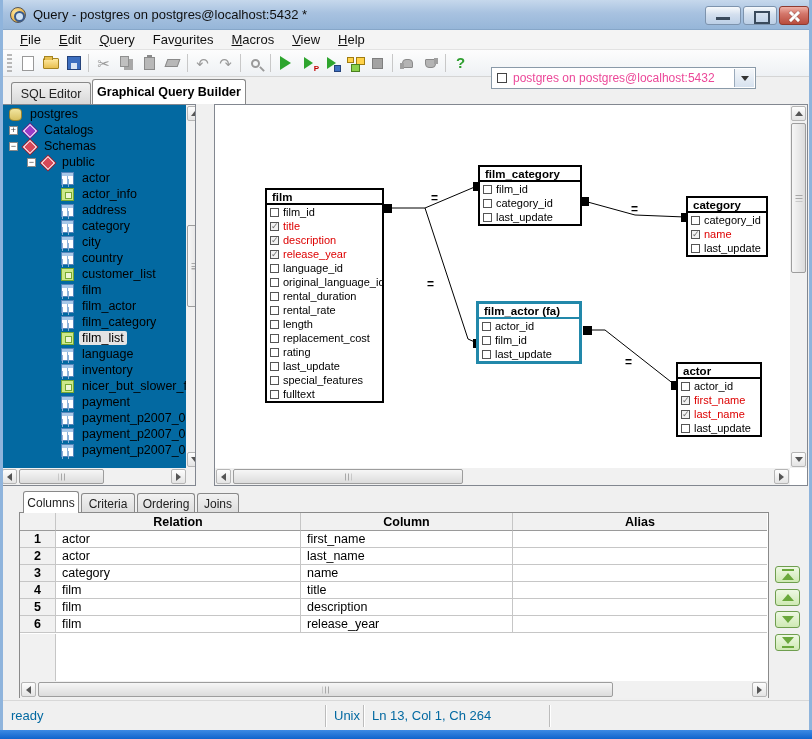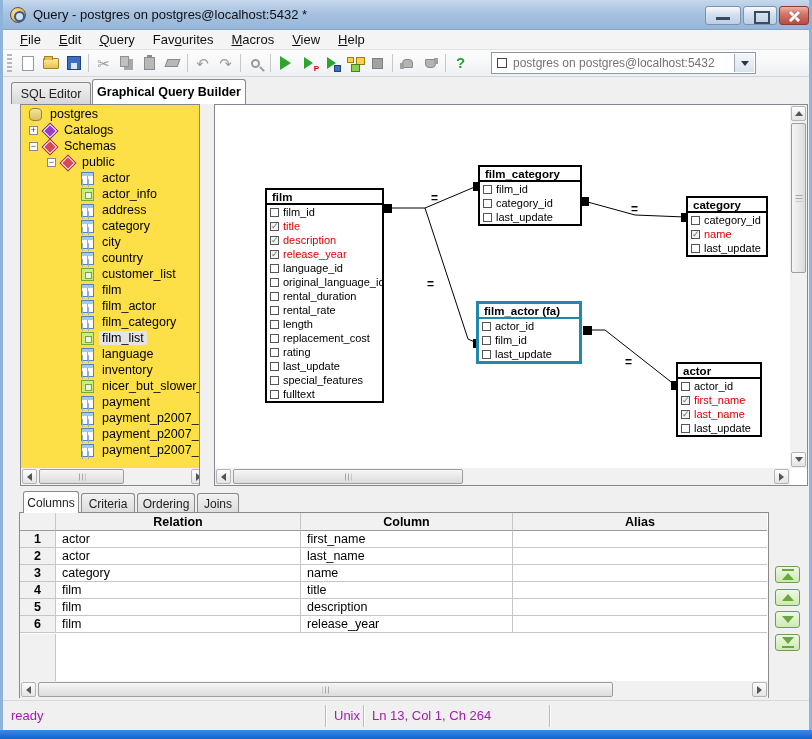--- a/index.html
+++ b/index.html
@@ -67,37 +67,37 @@
   .mini-floppy { position:absolute; right:2px; bottom:2px; width:7px; height:7px; background:#3d6fc0; border:1px solid #24427a; }
   .ico-explain { width:7px; height:6px; background:#ffd24a; border:1px solid #a07c10; position:relative; margin:-6px 0 0 -8px; }
   .ico-explain::before { content:""; position:absolute; left:8px; top:-1px; width:7px; height:6px; background:#ffd24a; border:1px solid #a07c10; }
   .ico-explain::after { content:""; position:absolute; left:3px; top:6px; width:7px; height:6px; background:#8ad04a; border:1px solid #4a8020; }
   .ico-stop { width:11px; height:11px; background:#a2a2a2; border:1px solid #7e7e7e; }
   .ico-thumb { width:11px; height:9px; background:#b4b4b4; border:1px solid #8a8a8a; border-radius:4px 4px 1px 1px; position:relative; }
   .ico-thumb::after { content:""; position:absolute; left:-3px; top:3px; width:4px; height:6px; background:#a0a0a0; }
   .ico-thumb.down { transform:rotate(180deg); }
   .ico-help::after { content:"?"; font-size:15px; font-weight:bold; color:#2e9e2e; }
 
-  #combo { position:absolute; left:488px; top:2px; width:265px; height:22px; background:#fff;
-           border:1px solid #8a9aa8; display:flex; align-items:center; font-size:12px; color:#737373; }
+  #combo { position:absolute; left:488px; top:17px; width:265px; height:22px; background:#fff;
+           border:1px solid #8a9aa8; display:flex; align-items:center; font-size:12px; color:#ec4899; }
   .combo-check { width:10px; height:10px; border:1px solid #444; margin:0 6px 0 5px; background:#fff; flex:0 0 auto; }
   #combo-arrow-btn { position:absolute; right:1px; top:1px; width:20px; height:18px;
            background:linear-gradient(#f4f7fa,#d7e2ef); border-left:1px solid #9aaabb;
            display:flex; align-items:center; justify-content:center; }
   .arr-down { width:0; height:0; border-top:5px solid #333; border-left:4px solid transparent; border-right:4px solid transparent; }
 
   
   #tabbar { position:absolute; left:3px; top:78px; width:806px; height:26px; }
   .ttab { position:absolute; bottom:0; height:22px; border:1px solid #898989; border-bottom:none;
           border-radius:3px 3px 0 0; font-size:12.5px; display:flex; align-items:center; justify-content:center; }
   #tab-sql { left:8px; width:80px; background:linear-gradient(#f2f2f2,#d8d8d8); color:#222; }
   #tab-gqb { left:89px; width:154px; height:25px; background:#fff; font-weight:bold; z-index:2; }
 
   
-  #tree-panel { position:absolute; left:20px; top:104px; width:180px; height:382px; background:#fde047;
+  #tree-panel { position:absolute; left:0; top:104px; width:196px; height:382px; background:#0369a1;
                 border:1px solid #828790; overflow:hidden; }
   #canvas-panel { position:absolute; left:214px; top:104px; width:594px; height:382px; background:#fff;
                 border:1px solid #828790; overflow:hidden; }
 
   
   #tree-items { position:absolute; left:0; top:1px; width:185px; overflow:hidden; height:362px; }
   .ti { height:16px; display:flex; align-items:center; font-size:12.5px; color:#000; white-space:nowrap; }
   .ti .lbl { padding:0 3px; }
   .ti.sel .lbl { background:#e4e4e4; border-radius:2px; }
   .tgl { width:9px; height:9px; border:1px solid #8a8a8a; background:#fff; font-size:9px; line-height:7px;
@@ -168,21 +168,21 @@
   #numcol-tail { position:absolute; left:0; top:121px; width:36px; height:47px; background:#f1f1f1; border-right:1px solid #c6c6c6; }
 
   .mvbtn { position:absolute; left:775px; width:25px; height:17px; border:1px solid #6f9e4f; border-radius:3px;
            background:linear-gradient(#eef8e4,#cfe9b4); display:flex; align-items:center; justify-content:center; }
   .mv-tri-up { width:0;height:0;border-bottom:7px solid #6aa83c;border-left:6px solid transparent;border-right:6px solid transparent; }
   .mv-tri-dn { width:0;height:0;border-top:7px solid #6aa83c;border-left:6px solid transparent;border-right:6px solid transparent; }
   .mv-bar { position:absolute; width:12px; height:2px; background:#6aa83c; }
 
   
   #statusbar { position:absolute; left:3px; top:700px; width:806px; height:30px; background:#f0f0f0;
-               border-top:1px solid #d8d8d8; font-size:13px; color:#a21caf; }
+               border-top:1px solid #d8d8d8; font-size:13px; color:#0369a1; }
   .sb-sep { position:absolute; top:4px; width:1px; height:22px; background:#bcbcbc; box-shadow:1px 0 0 #fff; }
   .sb-text { position:absolute; top:7px; }
 </style>
 </head>
 <body>
 
 <div class="frame-side" id="frame-left"></div>
 <div class="frame-side" id="frame-right"></div>
 <div id="frame-bottom"></div>
 

